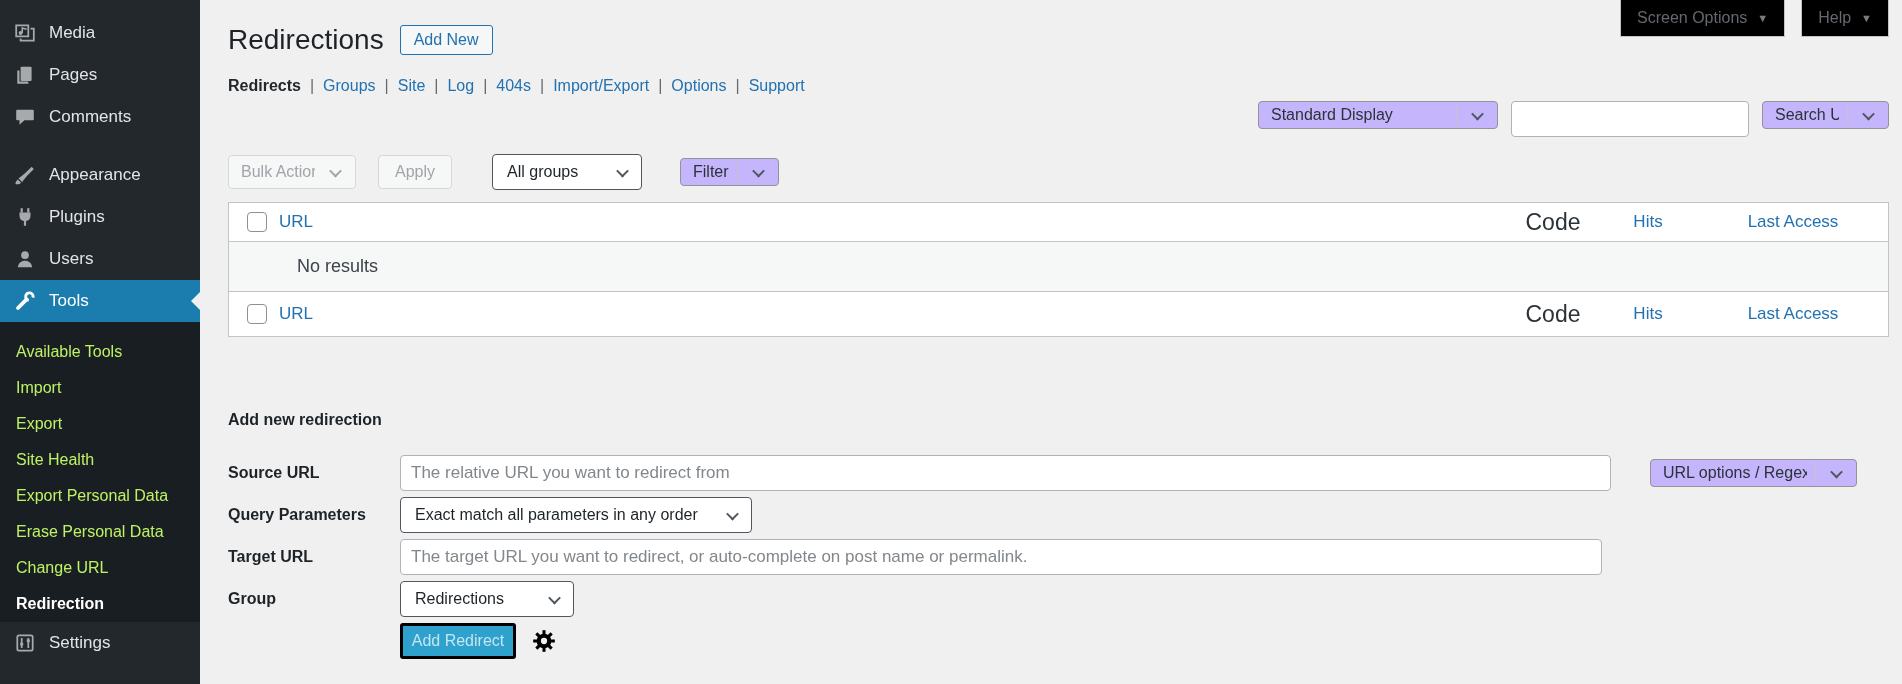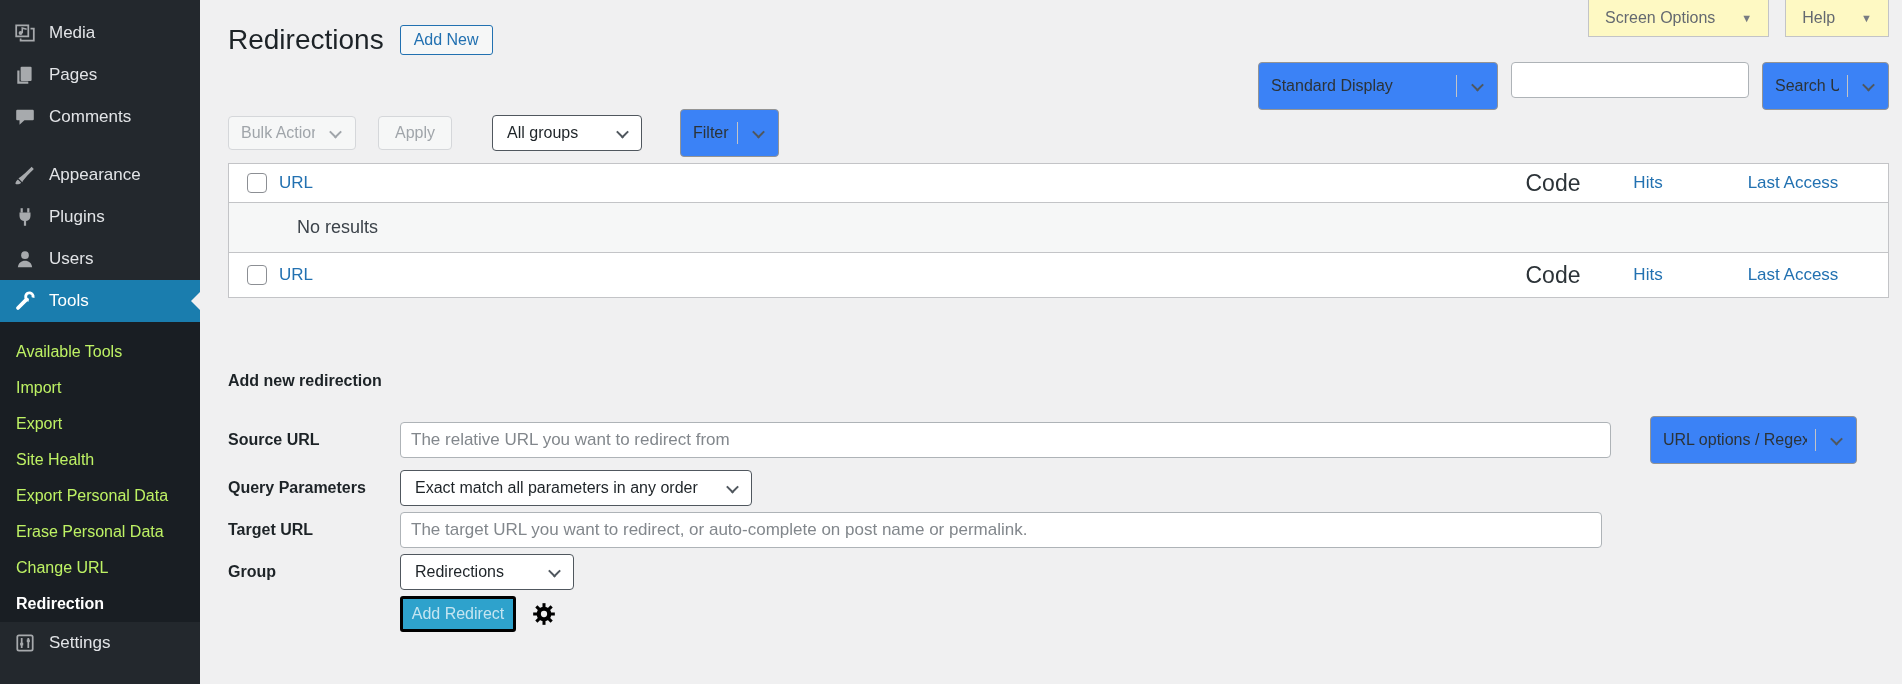--- a/index.html
+++ b/index.html
@@ -30,45 +30,45 @@
   .menu-sep { height:16px; }
   .submenu { background:#191e23; padding:12px 0 0 16px; }
   .submenu-item { height:36px; display:flex; align-items:center; color:#bef264; font-size:16px; cursor:pointer; }
   .submenu-item.current { color:#fff; font-weight:bold; }
 
   
   .main { position:absolute; left:200px; top:0; right:0; bottom:0; padding:0 13px 0 28px; }
 
   .screen-meta { position:absolute; top:0; right:13px; display:flex; gap:16px; }
   .meta-tab {
-    height:37px; background:#fef9c3; border:1px solid #c3c4c7; border-top:none;
-    display:flex; align-items:center; gap:26px; padding:0 16px;
+    height:37px; background:#000000; border:1px solid #c3c4c7; border-top:none;
+    display:flex; align-items:center; gap:10px; padding:0 16px;
     color:#646970; font-size:16px; cursor:pointer;
   }
   .meta-tab .caret { font-size:11px; color:#787c82; }
 
   .title-row { padding-top:24px; display:flex; align-items:center; gap:16px; }
   h1.page-title { font-size:28px; font-weight:400; color:#1d2327; }
   .add-new-btn {
     font-size:16px; color:#2271b1; background:#f6f7f7;
     border:1px solid #2271b1; border-radius:3px; padding:5px 13px; cursor:pointer;
   }
 
   .subnav { margin-top:21px; font-size:16px; }
   .subnav a { color:#2271b1; text-decoration:none; cursor:pointer; }
   .subnav .current { color:#23282d; font-weight:bold; }
   .subnav .sep { color:#646970; margin:0 9px; }
 
   .search-row { margin-top:6px; display:flex; justify-content:flex-end; gap:13px; height:36px; }
 
   
   .sel {
-    background:#3b82f6; border:1px solid #949494; border-radius:4px;
+    background:#c4b5fd; border:1px solid #949494; border-radius:4px;
     display:flex; align-items:center; font-size:16px; color:#2c3338;
-    padding:0 0 0 12px; cursor:pointer; height:48px;
+    padding:0 0 0 12px; cursor:pointer; height:28px;
   }
   .sel .sel-text { flex:1; white-space:nowrap; overflow:hidden; }
   .sel .divider { width:1px; height:22px; background:#c3c4c7; margin-left:8px; }
   .chev { width:9px; height:9px; border-right:2px solid #50575e; border-bottom:2px solid #50575e; transform:rotate(45deg) translate(-1px,-1px); }
   .sel .chev-wrap { width:40px; display:flex; align-items:center; justify-content:center; }
 
   .text-input {
     height:36px; background:#fff; border:1px solid #aeb3b7; border-radius:4px;
     font-family:"Liberation Sans", sans-serif; font-size:17px; color:#2c3338; padding:0 10px;
   }
@@ -253,20 +253,23 @@
         <span>Help</span>
         <span class="caret">▼</span>
       </div>
     </div>
 
     <div class="title-row">
       <h1 class="page-title">Redirections</h1>
       <button class="add-new-btn">Add New</button>
     </div>
 
+    <div class="subnav">
+      <a class="current">Redirects</a><span class="sep">|</span><a>Groups</a><span class="sep">|</span><a>Site</a><span class="sep">|</span><a>Log</a><span class="sep">|</span><a>404s</a><span class="sep">|</span><a>Import/Export</a><span class="sep">|</span><a>Options</a><span class="sep">|</span><a>Support</a>
+    </div>
 
     <div class="search-row">
       <div class="sel" style="width:240px">
         <span class="sel-text">Standard Display</span>
         <span class="divider"></span>
         <span class="chev-wrap">
             <span class="chev"></span>
           </span>
       </div>
       <input class="text-input" style="width: 238px;" value="">

